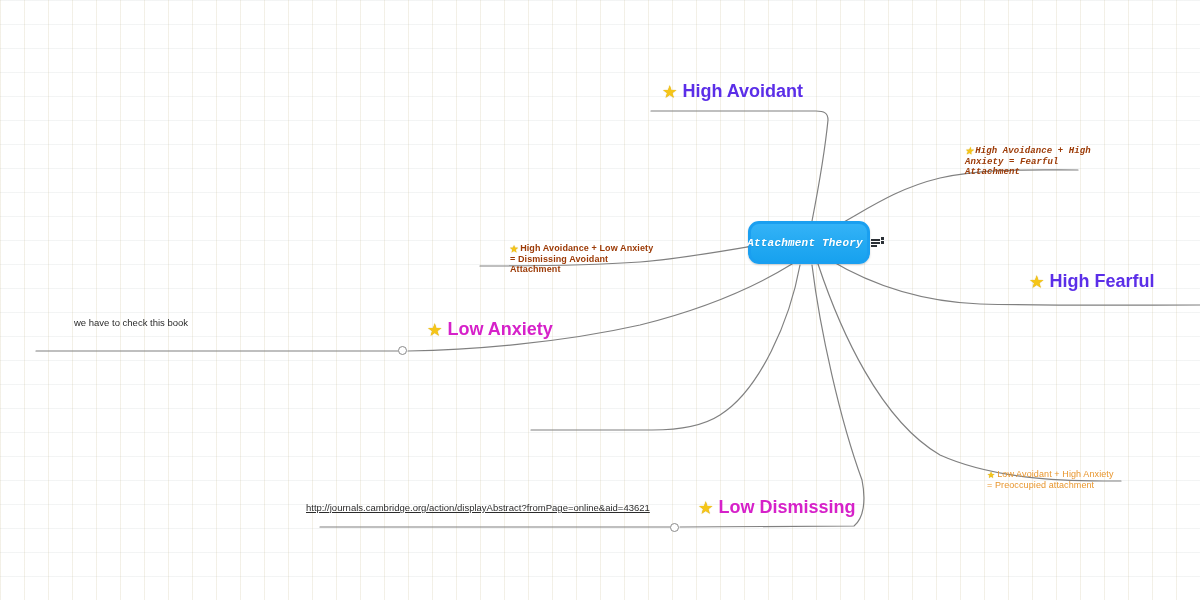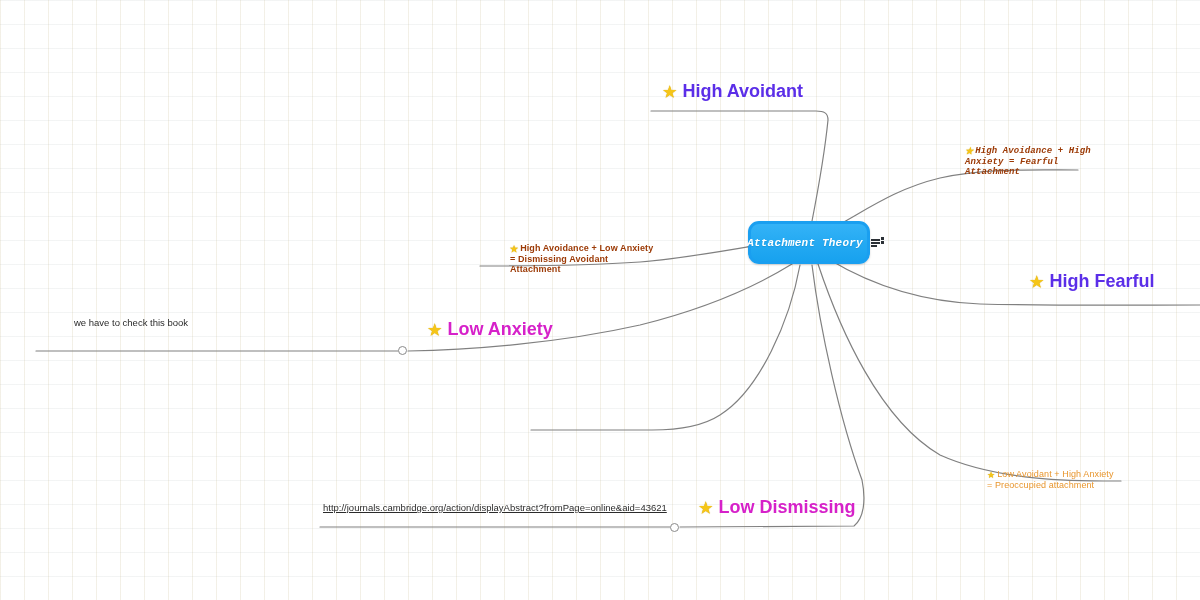--- a/index.html
+++ b/index.html
@@ -214,18 +214,18 @@
   <div class="leaf-label plain" style="left:987px; top:458px; color:#e8962e;">
     <span class="star">★</span><span>Low Avoidant + High Anxiety
 = Preoccupied attachment</span>
   </div>
 
   <div class="text-leaf" style="left:52px; top:316px;margin-left:22px;">
     <div class="plainline">we have to check this book</div>
   </div>
   <div class="link-dot" style="left:398px; top:346px;"></div>
 
-  <div class="text-leaf" style="left:323px; top:501px;">
+  <div class="text-leaf" style="left:306px; top:501px;">
     <div class="url">http://journals.cambridge.org/action/displayAbstract?fromPage=online&amp;aid=43621</div>
   </div>
   <div class="link-dot" style="left:670px; top:523px;"></div>
 
 </div>
 
 </body></html>

